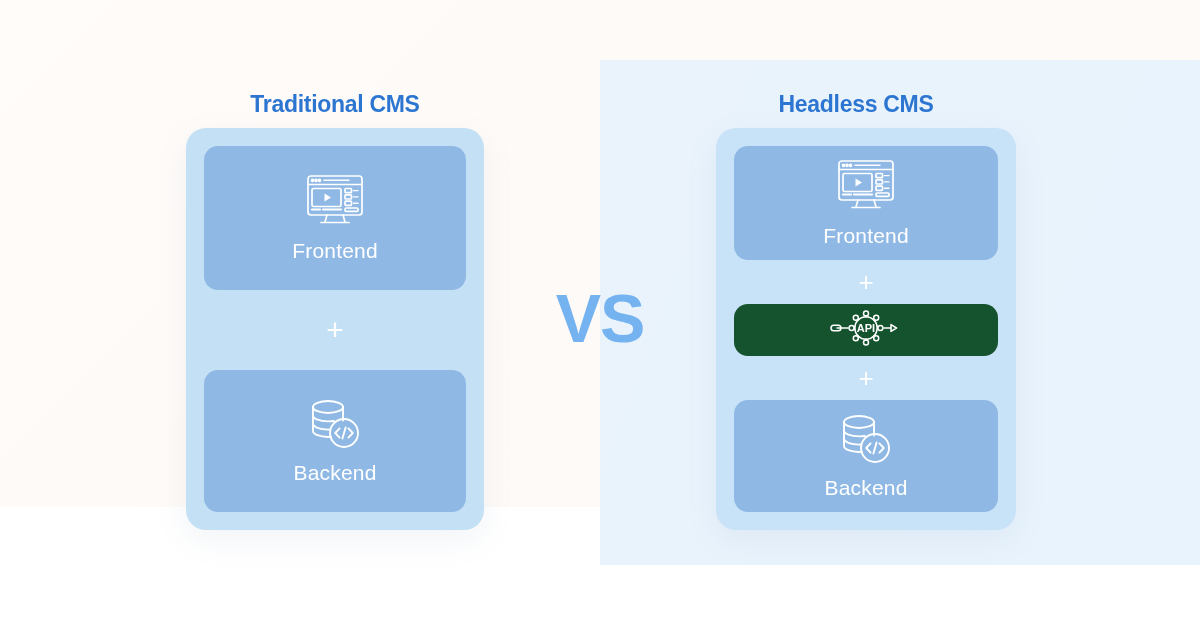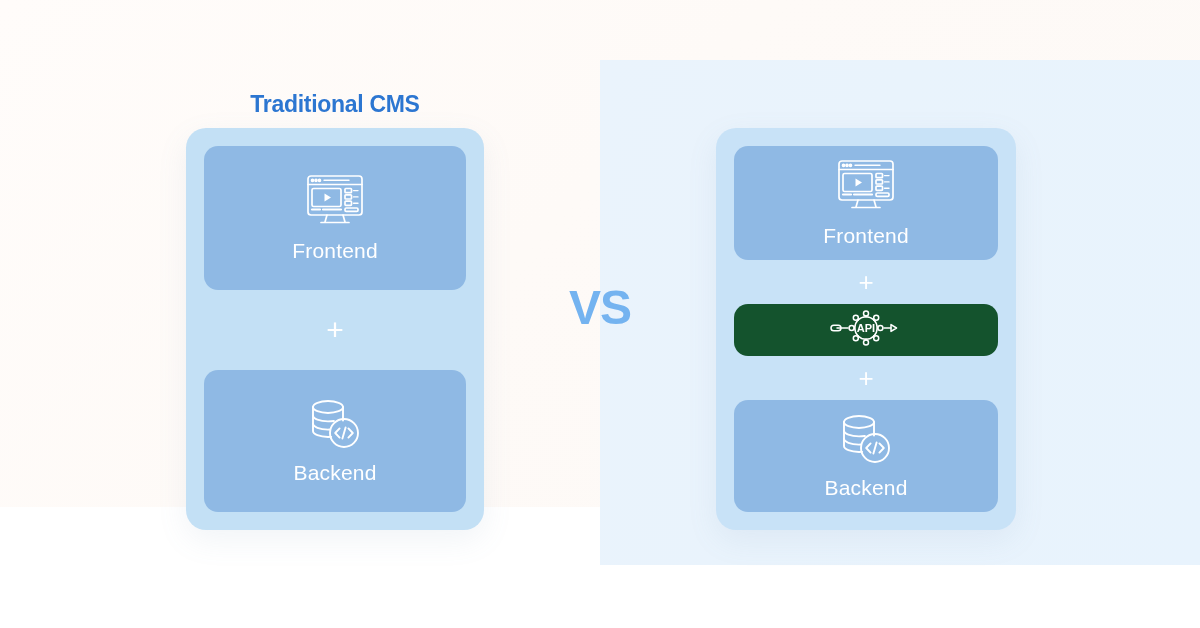--- a/index.html
+++ b/index.html
@@ -94,36 +94,37 @@
   }
   #group-traditional .plus { height:80px; }
   #group-headless .plus { height:44px; font-size:26px; }
 
   
   #vs {
     position:absolute;
     left:520px; top:284px;
     width:160px;
     text-align:center;
-    font-size:48px;
+    font-size:68px;
     font-weight:bold;
     color:#74B3F0;
     letter-spacing:-1px;
     line-height:1;
   }
 </style>
 </head>
 <body>
 
 <div id="stage">
 
   <div id="right-panel"></div>
 
   <div class="group-title" id="title-traditional">Traditional CMS</div>
 
+  <div class="group-title" id="title-headless">Headless CMS</div>
 
   <div class="group" id="group-traditional">
 
     <div class="card tall">
       <span class="card-icon">
         <svg width="62" height="56" viewBox="0 0 62 56" fill="none" stroke="#FFFFFF" stroke-width="1.7" stroke-linecap="round" stroke-linejoin="round">
           <rect x="4" y="3" width="54" height="39" rx="3"></rect>
           <line x1="4" y1="11.5" x2="58" y2="11.5"></line>
           <circle cx="8.5" cy="7.3" r="1"></circle>
             <circle cx="12" cy="7.3" r="1"></circle>

